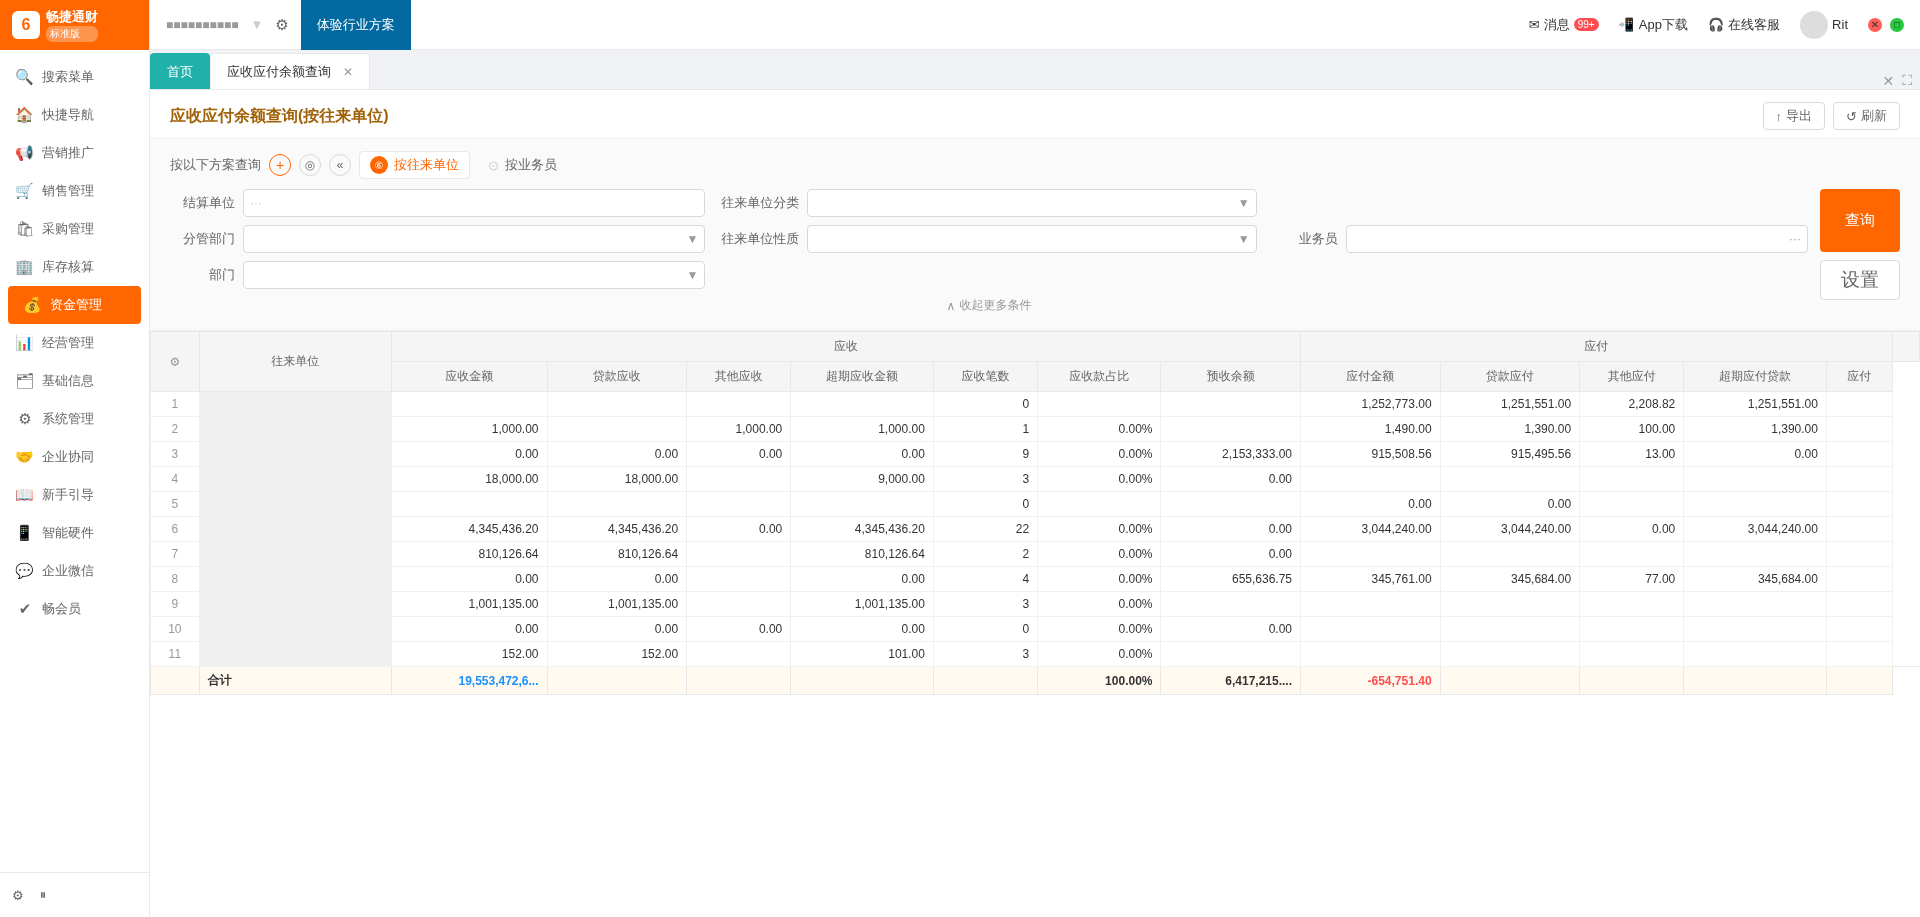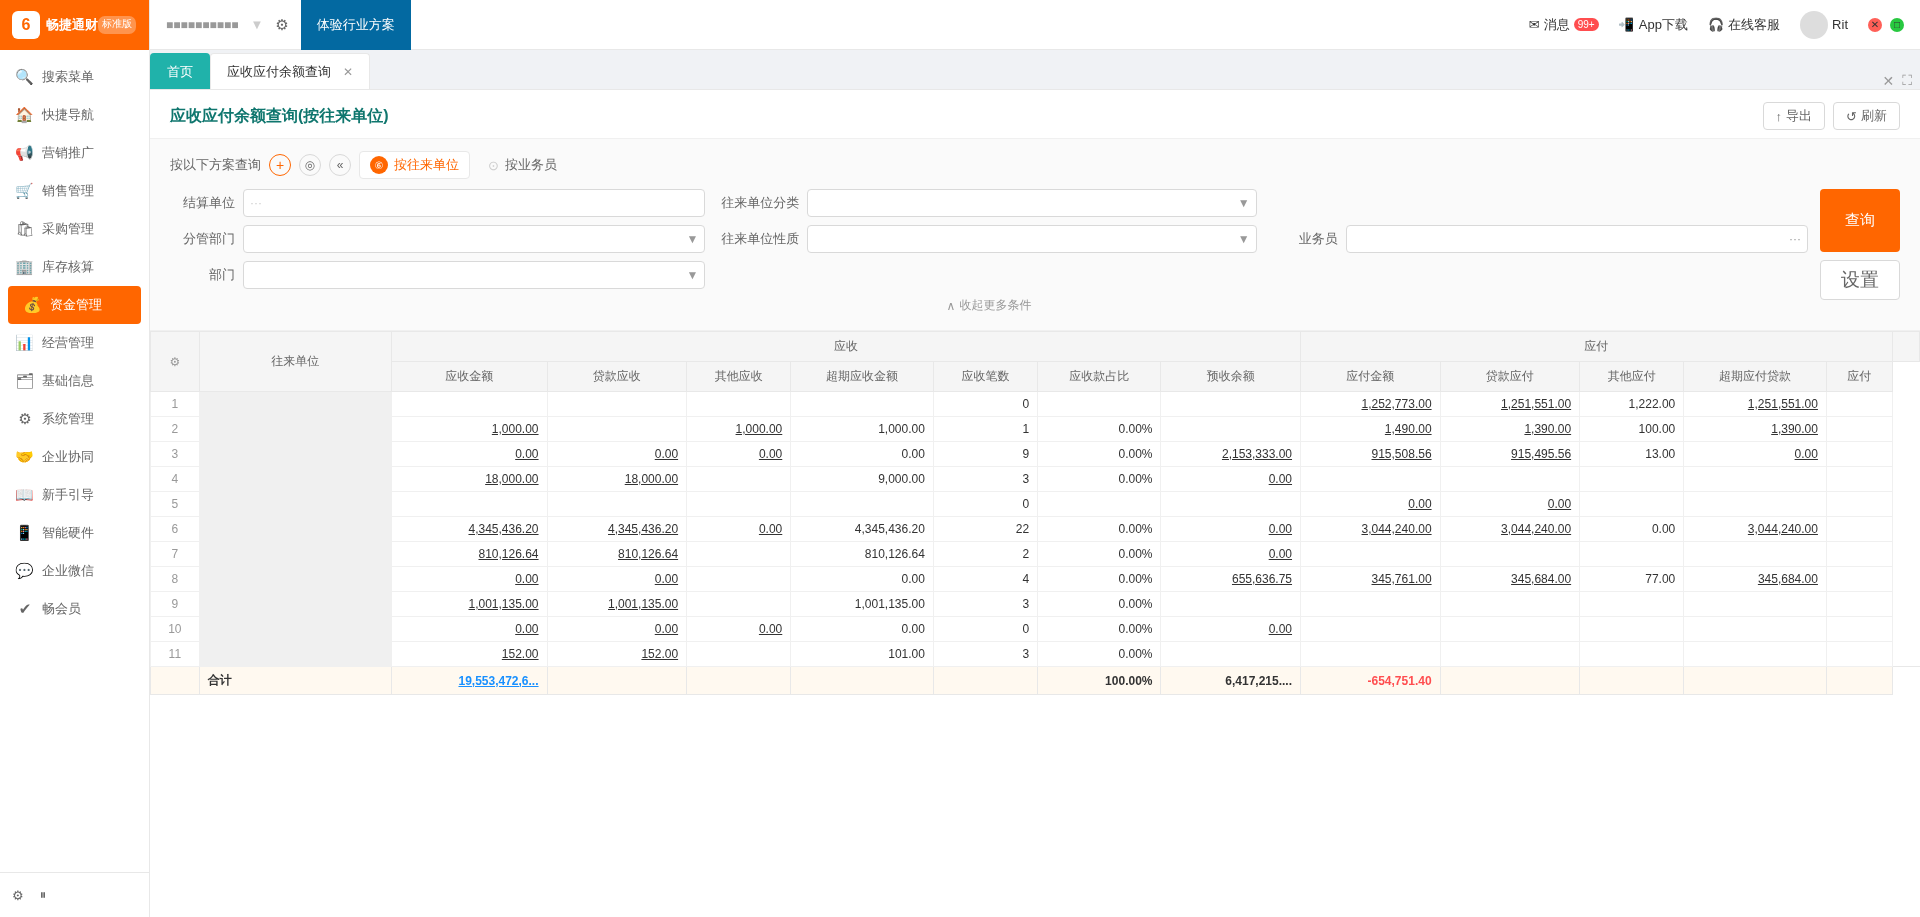--- a/index.html
+++ b/index.html
@@ -65,21 +65,21 @@
     .tab-close { margin-left: 4px; color: #999; font-size: 12px; cursor: pointer; }
 
     
     .page-content {
       flex: 1; overflow: hidden; display: flex; flex-direction: column; background: #fff;
     }
     .page-header {
       padding: 12px 20px 8px; display: flex; justify-content: space-between; align-items: center;
       border-bottom: 1px solid #f0f0f0;
     }
-    .page-title { font-size: 16px; font-weight: bold; color: #0f766e; }
+    .page-title { font-size: 16px; font-weight: bold; color: #a16207; }
     .page-header-actions { display: flex; gap: 8px; }
     .btn-export, .btn-refresh {
       padding: 4px 12px; border: 1px solid #d9d9d9; background: #fff;
       border-radius: 4px; cursor: pointer; font-size: 13px; color: #666;
       display: flex; align-items: center; gap: 4px;
     }
 
     
     .filter-section {
       padding: 12px 20px; background: #fafafa; border-bottom: 1px solid #f0f0f0;
@@ -129,21 +129,21 @@
       text-align: center; font-weight: normal; color: #666; white-space: nowrap;
     }
     .data-table thead tr.group-header th {
       background: #f5f5f5;
     }
     .data-table tbody tr td {
       border: 1px solid #f0f0f0; padding: 5px 8px; text-align: right; color: #333; white-space: nowrap;
     }
     .data-table tbody tr td:nth-child(2) { text-align: left; }
     .data-table tbody tr td:first-child { text-align: center; color: #999; }
-    .td-link { color: #1890ff; text-decoration: underline; cursor: pointer; }
+    .td-link { color: #1890ff; cursor: pointer; }
     .table-footer {
       background: #fff9f0; border-top: 1px solid #e8e8e8; padding: 0;
     }
     .table-footer td {
       border: 1px solid #e8e8e8; padding: 5px 8px; text-align: right; font-weight: bold; white-space: nowrap;
     }
     .table-footer td:first-child, .table-footer td:nth-child(2) { text-align: left; }
     .negative { color: #ff4d4f; }
 
     
@@ -188,21 +188,21 @@
     .tab-bar-right { margin-left: auto; display: flex; align-items: center; gap: 8px; padding-right: 8px; }
   </style>
 </head>
 <body>
 
 <div style="display:flex; width:1920px; height:917px; overflow:hidden;">
 
   <div class="sidebar">
     <div class="sidebar-logo">
       <div class="logo-icon">6</div>
-      <div style="display:flex;flex-direction:row;">
+      <div style="display:flex;flex-direction:column;">
         <span class="logo-text">畅捷通财</span>
         <span class="logo-badge">标准版</span>
       </div>
     </div>
     <div class="sidebar-nav">
       <div class="nav-item">
         <span class="nav-icon">🔍</span>
         <span>搜索菜单</span>
       </div>
       <div class="nav-item">
@@ -450,21 +450,21 @@
                 <td style="background: rgb(240, 240, 240); min-width: 120px;"></td>
                 <td></td>
                 <td></td>
                 <td></td>
                 <td></td>
                 <td>0</td>
                 <td></td>
                 <td></td>
                 <td class="td-link">1,252,773.00</td>
                 <td class="td-link">1,251,551.00</td>
-                <td>1,222.00</td>
+                <td>2,208.82</td>
                 <td class="td-link">1,251,551.00</td>
                 <td></td>
               </tr>
               <tr>
                 <td>2</td>
                 <td style="background: rgb(240, 240, 240); min-width: 120px;"></td>
                 <td class="td-link">1,000.00</td>
                 <td></td>
                 <td class="td-link">1,000.00</td>
                 <td>1,000.00</td>

